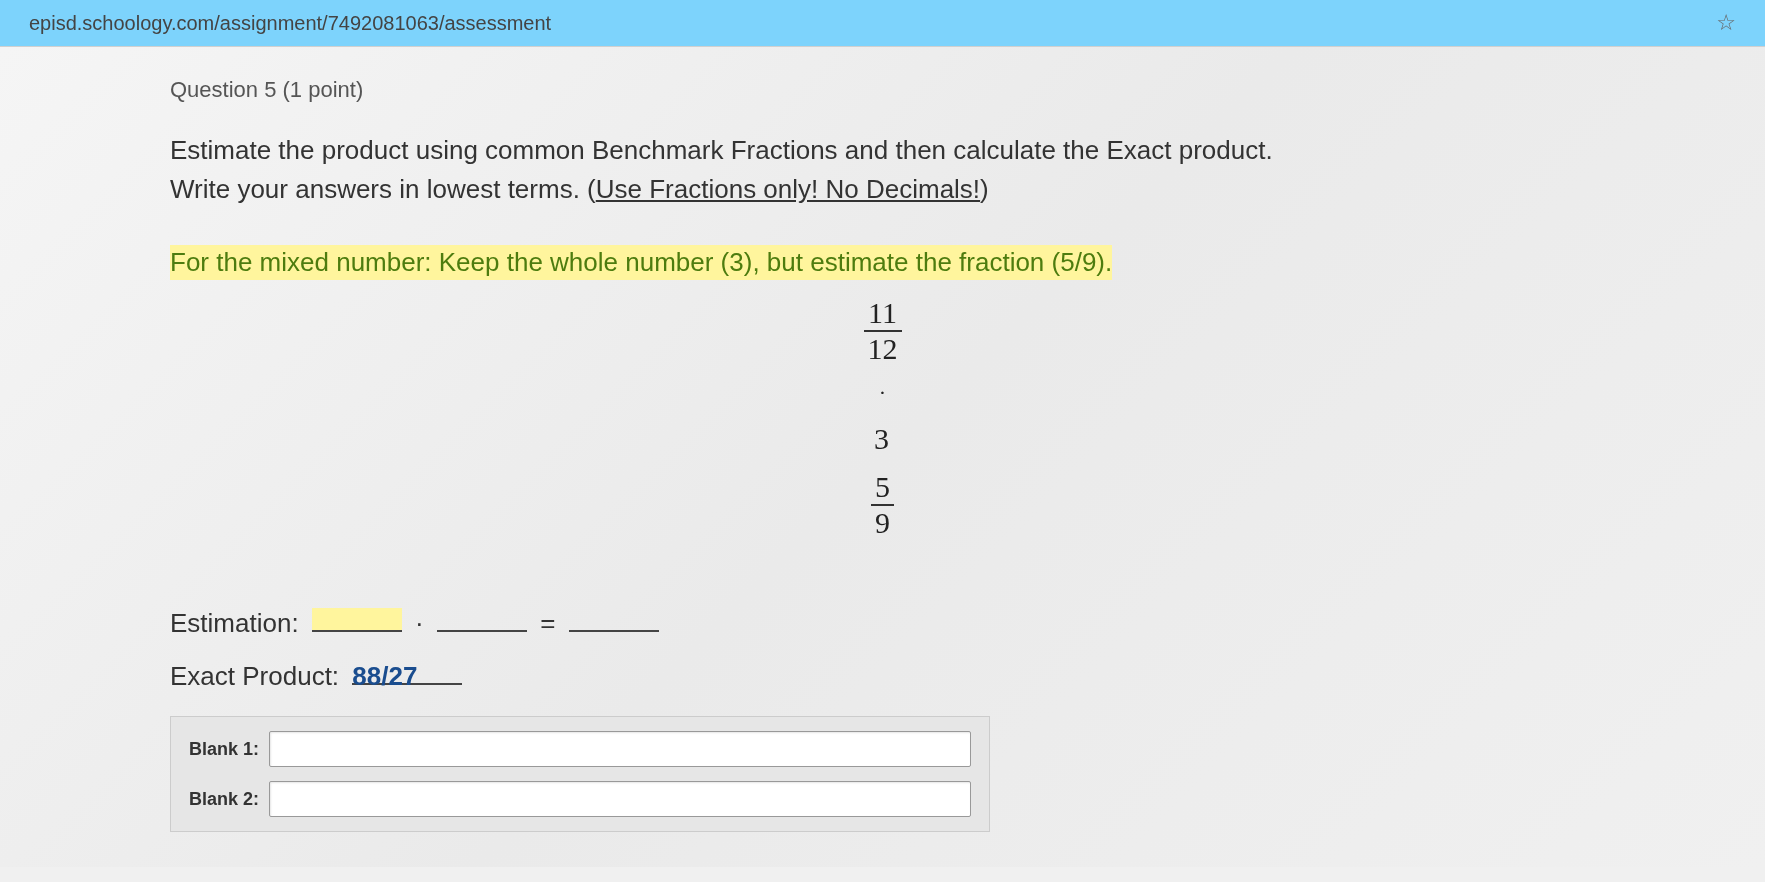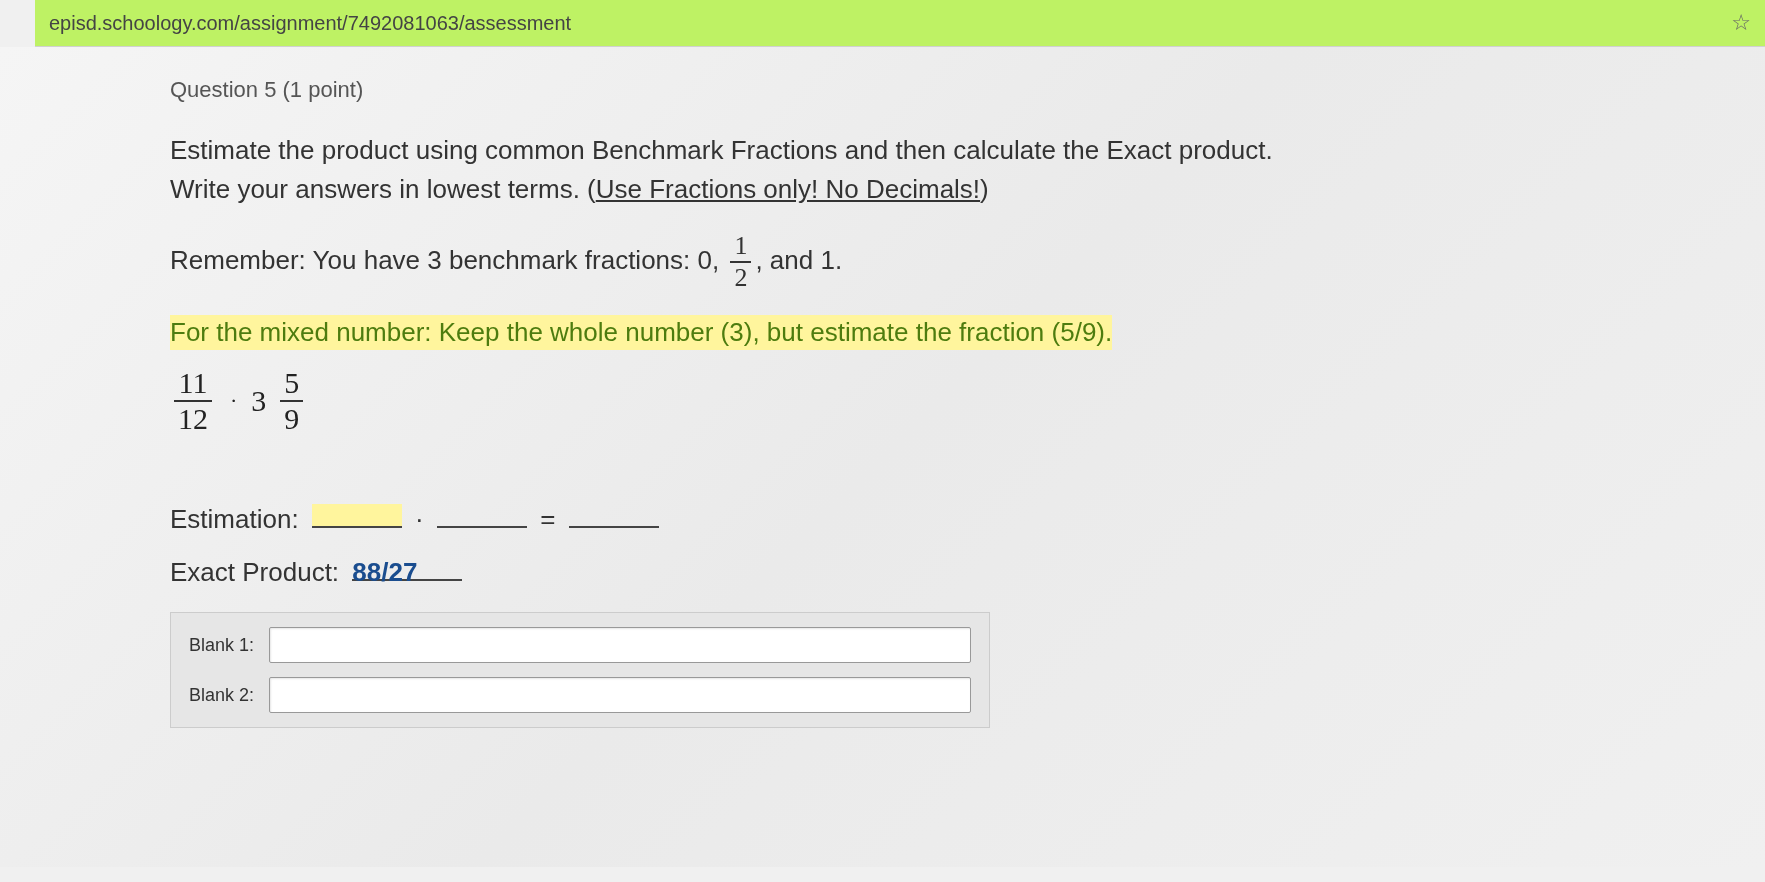--- a/index.html
+++ b/index.html
@@ -2,29 +2,28 @@
 <html><head>
   <meta charset="utf-8">
   <style>
     * { margin: 0; padding: 0; box-sizing: border-box; }
     body {
       font-family: Arial, Helvetica, sans-serif;
       background: #f0f0f0;
       color: #333;
     }
     .address-bar {
-      background: #bef264;
-      padding: 10px 14px;
+      background: #7dd3fc;
+      padding: 10px 29px;
       font-size: 20px;
       color: #444;
       border-bottom: 1px solid #d0d0d0;
       display: flex;
       align-items: center;
       justify-content: space-between;
-      margin-left: 35px;
     }
     .star-icon {
       font-size: 22px;
       color: #666;
       cursor: pointer;
     }
     .content {
       padding: 30px 170px;
       background: linear-gradient(135deg, #f5f5f5 0%, #eaeaea 50%, #f0f0f0 100%);
       min-height: 820px;
@@ -33,21 +32,21 @@
       font-size: 22px;
       color: #555;
       margin-bottom: 28px;
     }
     .question-header .qnum { font-weight: normal; }
     .question-header .points { font-weight: normal; }
     .instruction {
       font-size: 26px;
       color: #333;
       line-height: 1.5;
-      margin-bottom: 24px;
+      margin-bottom: 36px;
     }
     .underline { text-decoration: underline; }
     .remember {
       font-size: 26px;
       color: #333;
       margin-bottom: 24px;
       line-height: 1.6;
     }
     .frac {
       display: inline-block;
@@ -68,21 +67,22 @@
       margin-bottom: 18px;
       display: inline-block;
     }
     .expression {
       font-family: 'Times New Roman', serif;
       font-size: 30px;
       color: #222;
       margin-bottom: 70px;
       display: flex;
       align-items: center;
-      gap: 8px;
+      gap: 16px;
+      flex-direction: column;
     }
     .expression .frac { font-size: 30px; }
     .expression .dot { font-size: 22px; margin: 0 6px; }
     .mixed-whole { font-size: 30px; margin-right: 2px; }
     .answer-line {
       font-size: 26px;
       color: #333;
       margin-bottom: 22px;
     }
     .blank {
@@ -102,21 +102,21 @@
       margin-top: 24px;
       max-width: 820px;
     }
     .blanks-box .row {
       display: flex;
       align-items: center;
       margin-bottom: 14px;
     }
     .blanks-box label {
       font-size: 18px;
-      font-weight: normal;
+      font-weight: bold;
       color: #333;
       width: 80px;
     }
     .blanks-box input {
       flex: 1;
       padding: 7px 10px;
       font-size: 17px;
       border: 1px solid #999;
       border-radius: 2px;
       background: #fff;
@@ -136,23 +136,20 @@
   <div class="question-header">
     <span class="qnum">Question 5</span>
     <span class="points">(1 point)</span>
   </div>
 
   <div class="instruction">
     <span>Estimate the product using common Benchmark Fractions and then calculate the Exact product.</span><br>
     <span>Write your answers in lowest terms. (</span><span class="underline">Use Fractions only! No Decimals!</span><span>)</span>
   </div>
 
-  <div class="remember">
-    <span>Remember: You have 3 benchmark fractions: 0, </span><span class="frac"><span class="num">1</span><span class="den">2</span></span><span>, and 1.</span>
-  </div>
 
   <div>
     <span class="highlight">For the mixed number: Keep the whole number (3), but estimate the fraction (5/9).</span>
   </div>
 
   <div class="expression">
     <span class="frac">
       <span class="num">11</span>
       <span class="den">12</span>
     </span>

